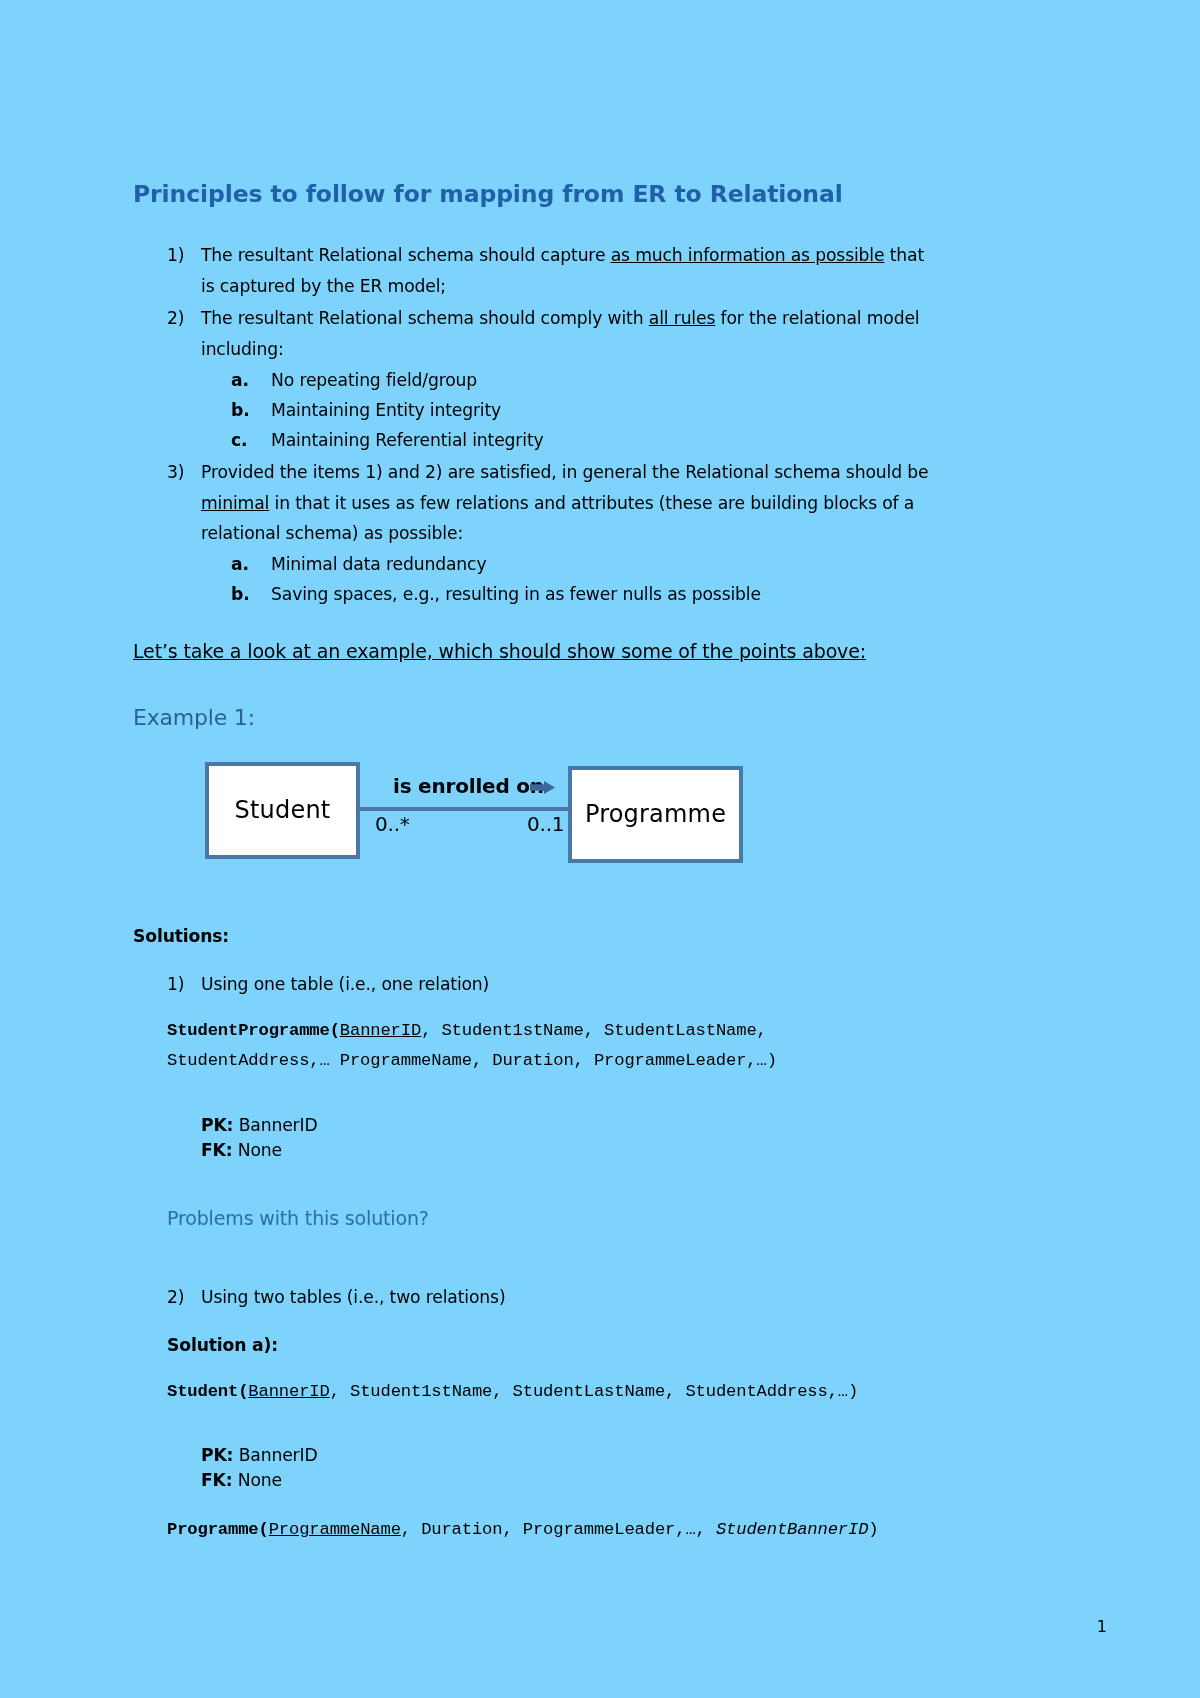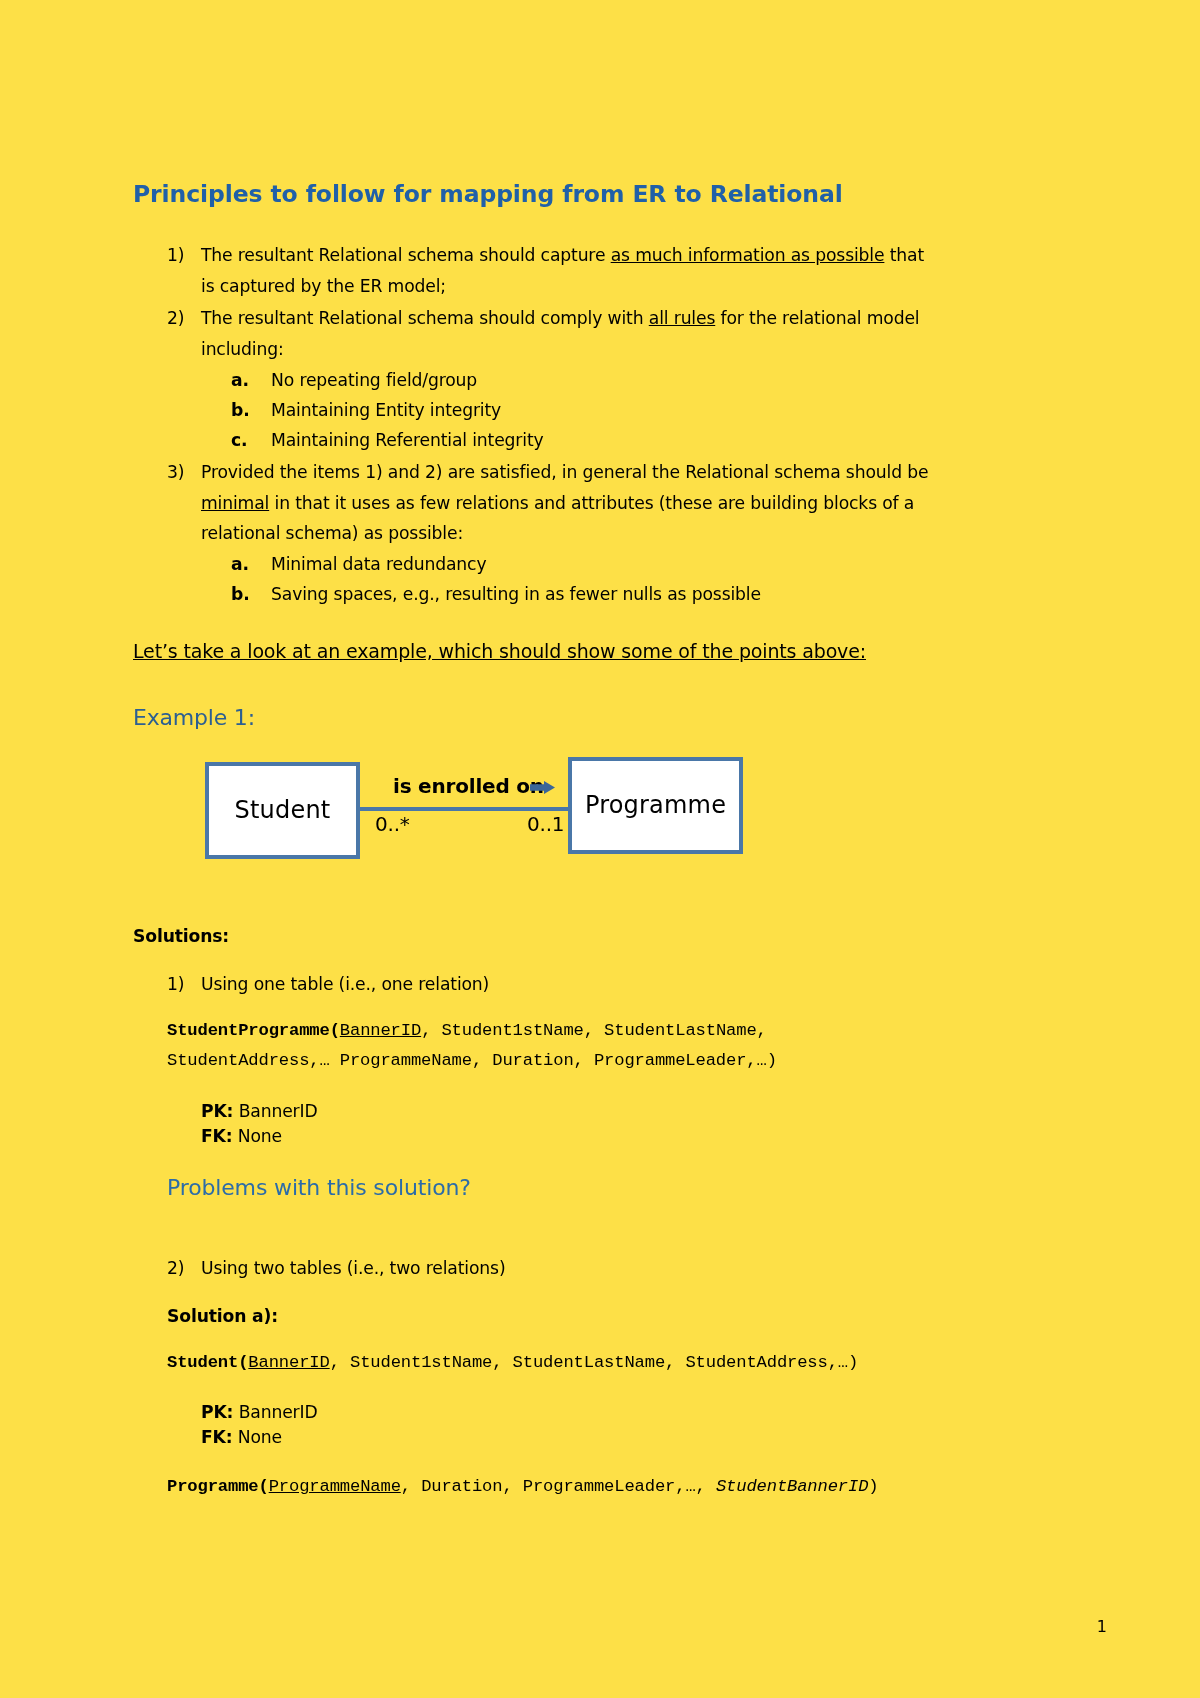--- a/index.html
+++ b/index.html
@@ -13,21 +13,21 @@
     font-family: "DejaVu Sans", "Liberation Sans", sans-serif;
     color: #000000;
     position: relative;
     overflow: hidden;
   }
   .page {
     position: absolute;
     left: 0; top: 0;
     width: 1200px;
     height: 1698px;
-    background: #fde047;
+    background: #7dd3fc;
   }
   .content {
     position: absolute;
     left: 133px;
     top: 180px;
     width: 800px;
   }
 
   h1.doc-title {
     font-size: 23.5px;
@@ -118,21 +118,21 @@
     color: #000;
   }
   .er-box.student {
     left: 0px;
     top: 8px;
     width: 155px;
     height: 97px;
   }
   .er-box.programme {
     left: 363px;
-    top: 3px;
+    top: 12px;
     width: 175px;
     height: 97px;
   }
   .er-line {
     position: absolute;
     left: 155px;
     top: 53px;
     width: 208px;
     height: 4px;
     background: #4A77A8;
@@ -190,29 +190,29 @@
     font-family: Liberation Mono, monospace;
   }
   .relation b { font-weight: bold; }
   .relation i { font-style: italic; }
 
   .keys {
     padding-left: 68px;
     font-size: 17.2px;
     line-height: 1.45;
     letter-spacing: -0.15px;
-    margin-top: 22px;
+    margin-top: 36px;
   }
   .keys b { font-weight: bold; }
 
   .question {
     color: #2C6CA8;
-    font-size: 22px;
-    letter-spacing: -0.15px;
-    margin-top: 26px;
+    font-size: 19px;
+    letter-spacing: -0.15px;
+    margin-top: 44px;
     padding-left: 34px;
   }
 
   .plain-line {
     font-size: 17.2px;
     letter-spacing: -0.15px;
     margin-top: 28px;
     padding-left: 34px;
     font-weight: bold;
   }

